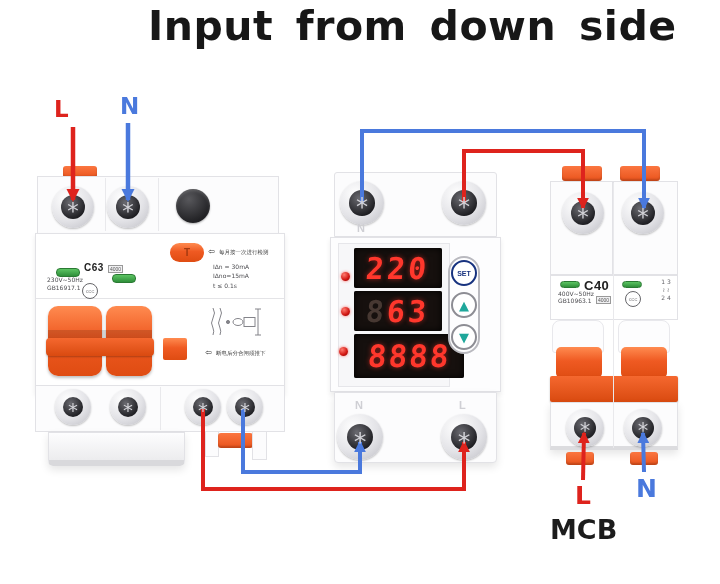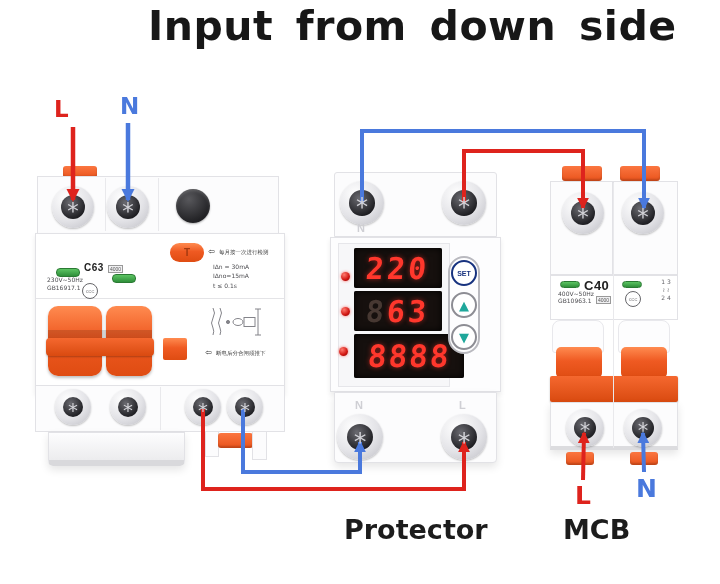--- a/index.html
+++ b/index.html
@@ -199,22 +199,21 @@
     <div class="seam" style="left:613px;top:183px;height:265px"></div>
     <div class="screw" style="left:566px;top:409px;width:38px;height:38px;font-size:38px"></div>
     <div class="screw" style="left:624px;top:409px;width:38px;height:38px;font-size:38px"></div>
     <div class="oclip" style="left:566px;top:452px;width:28px;height:13px"></div>
     <div class="oclip" style="left:630px;top:452px;width:28px;height:13px"></div>
   </div>
 
   <div class="wlabel red" style="left:575px;top:481px;font-size:25px">L</div>
   <div class="wlabel blue" style="left:636px;top:474px;font-size:25px">N</div>
 
-  <div class="caption" style="left:344px;top:514px">Protector</div>
-  <div class="caption" style="left:563px;top:514px">MCB</div>
+  <div class="caption" style="left:550px;top:514px">MCB</div>
 
   <svg class="wires" width="720" height="584">
     <defs>
       <marker id="arrR" viewBox="0 0 10 10" refX="8.5" refY="5" markerWidth="3" markerHeight="3" orient="auto">
         <path d="M0,0 L10,5 L0,10 z" fill="#de231d"></path>
       </marker>
       <marker id="arrB" viewBox="0 0 10 10" refX="8.5" refY="5" markerWidth="3" markerHeight="3" orient="auto">
         <path d="M0,0 L10,5 L0,10 z" fill="#4a79dd"></path>
       </marker>
     </defs>

